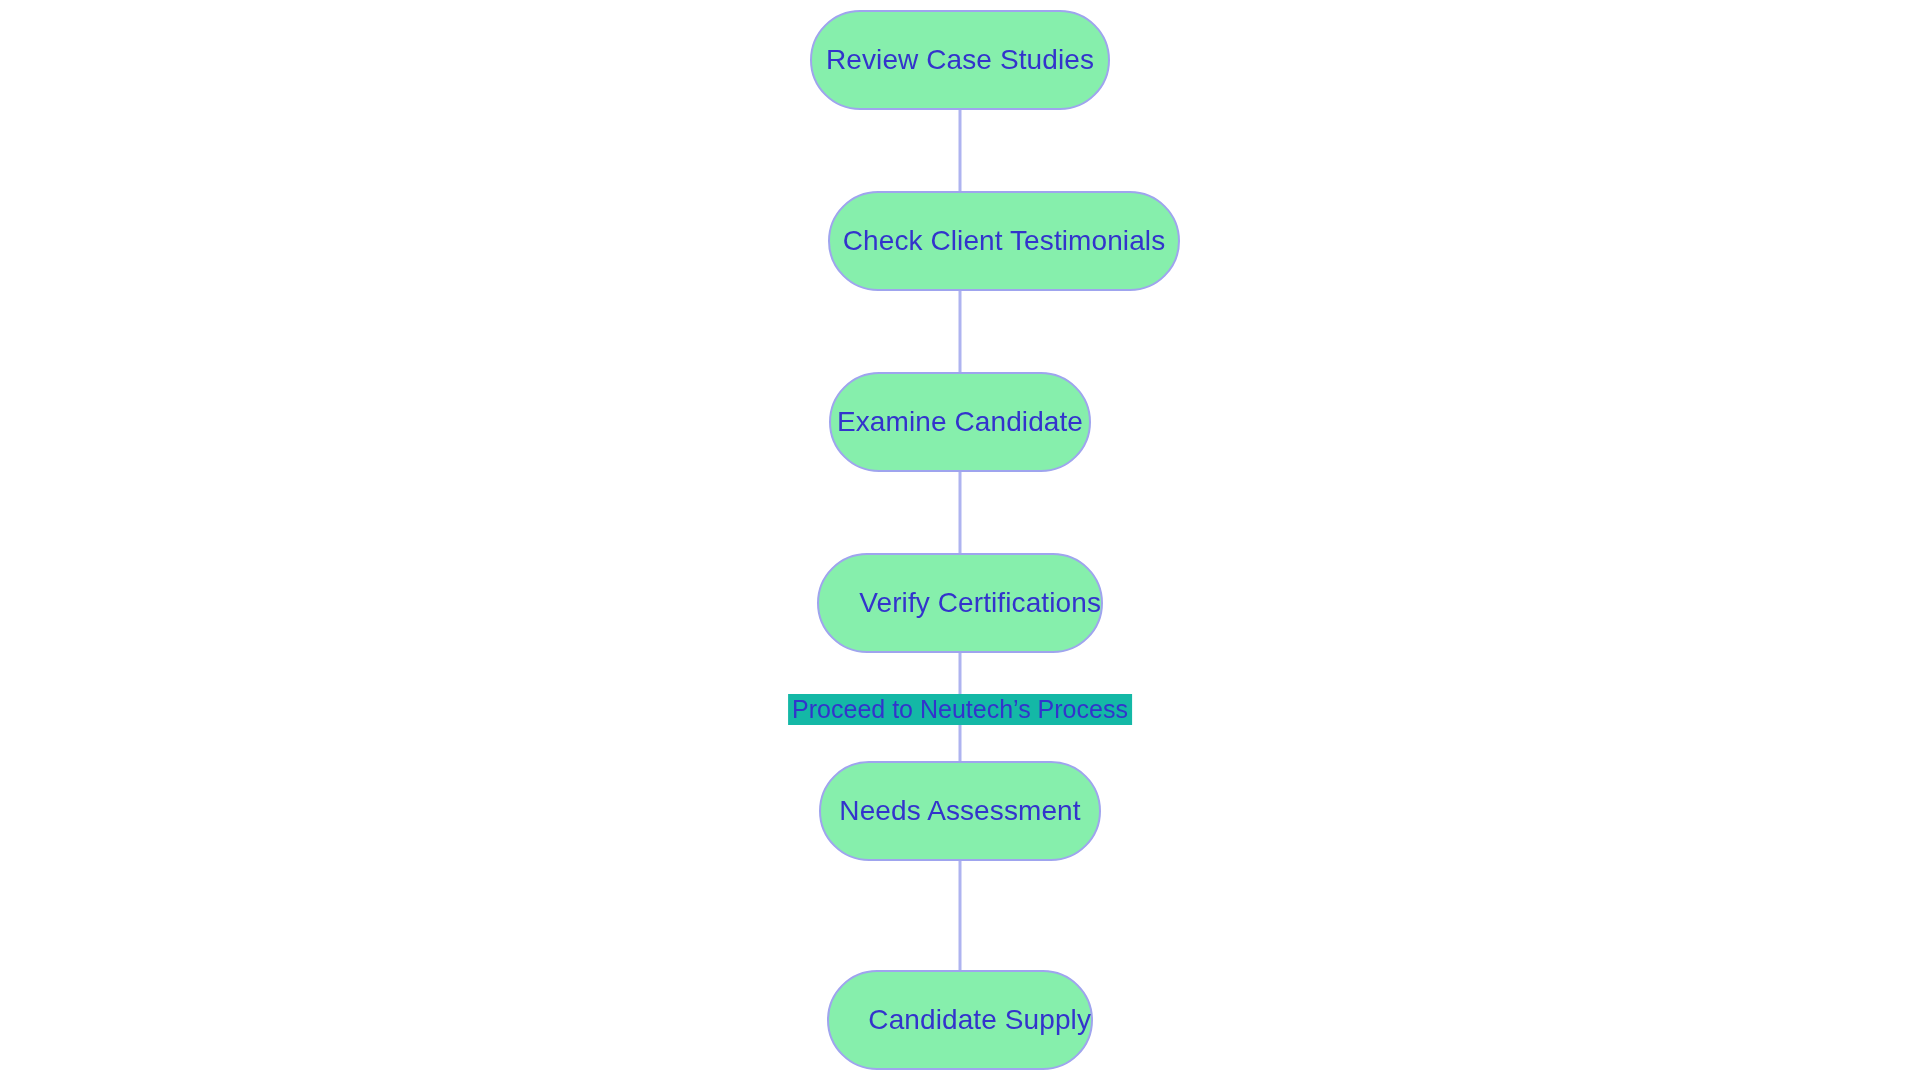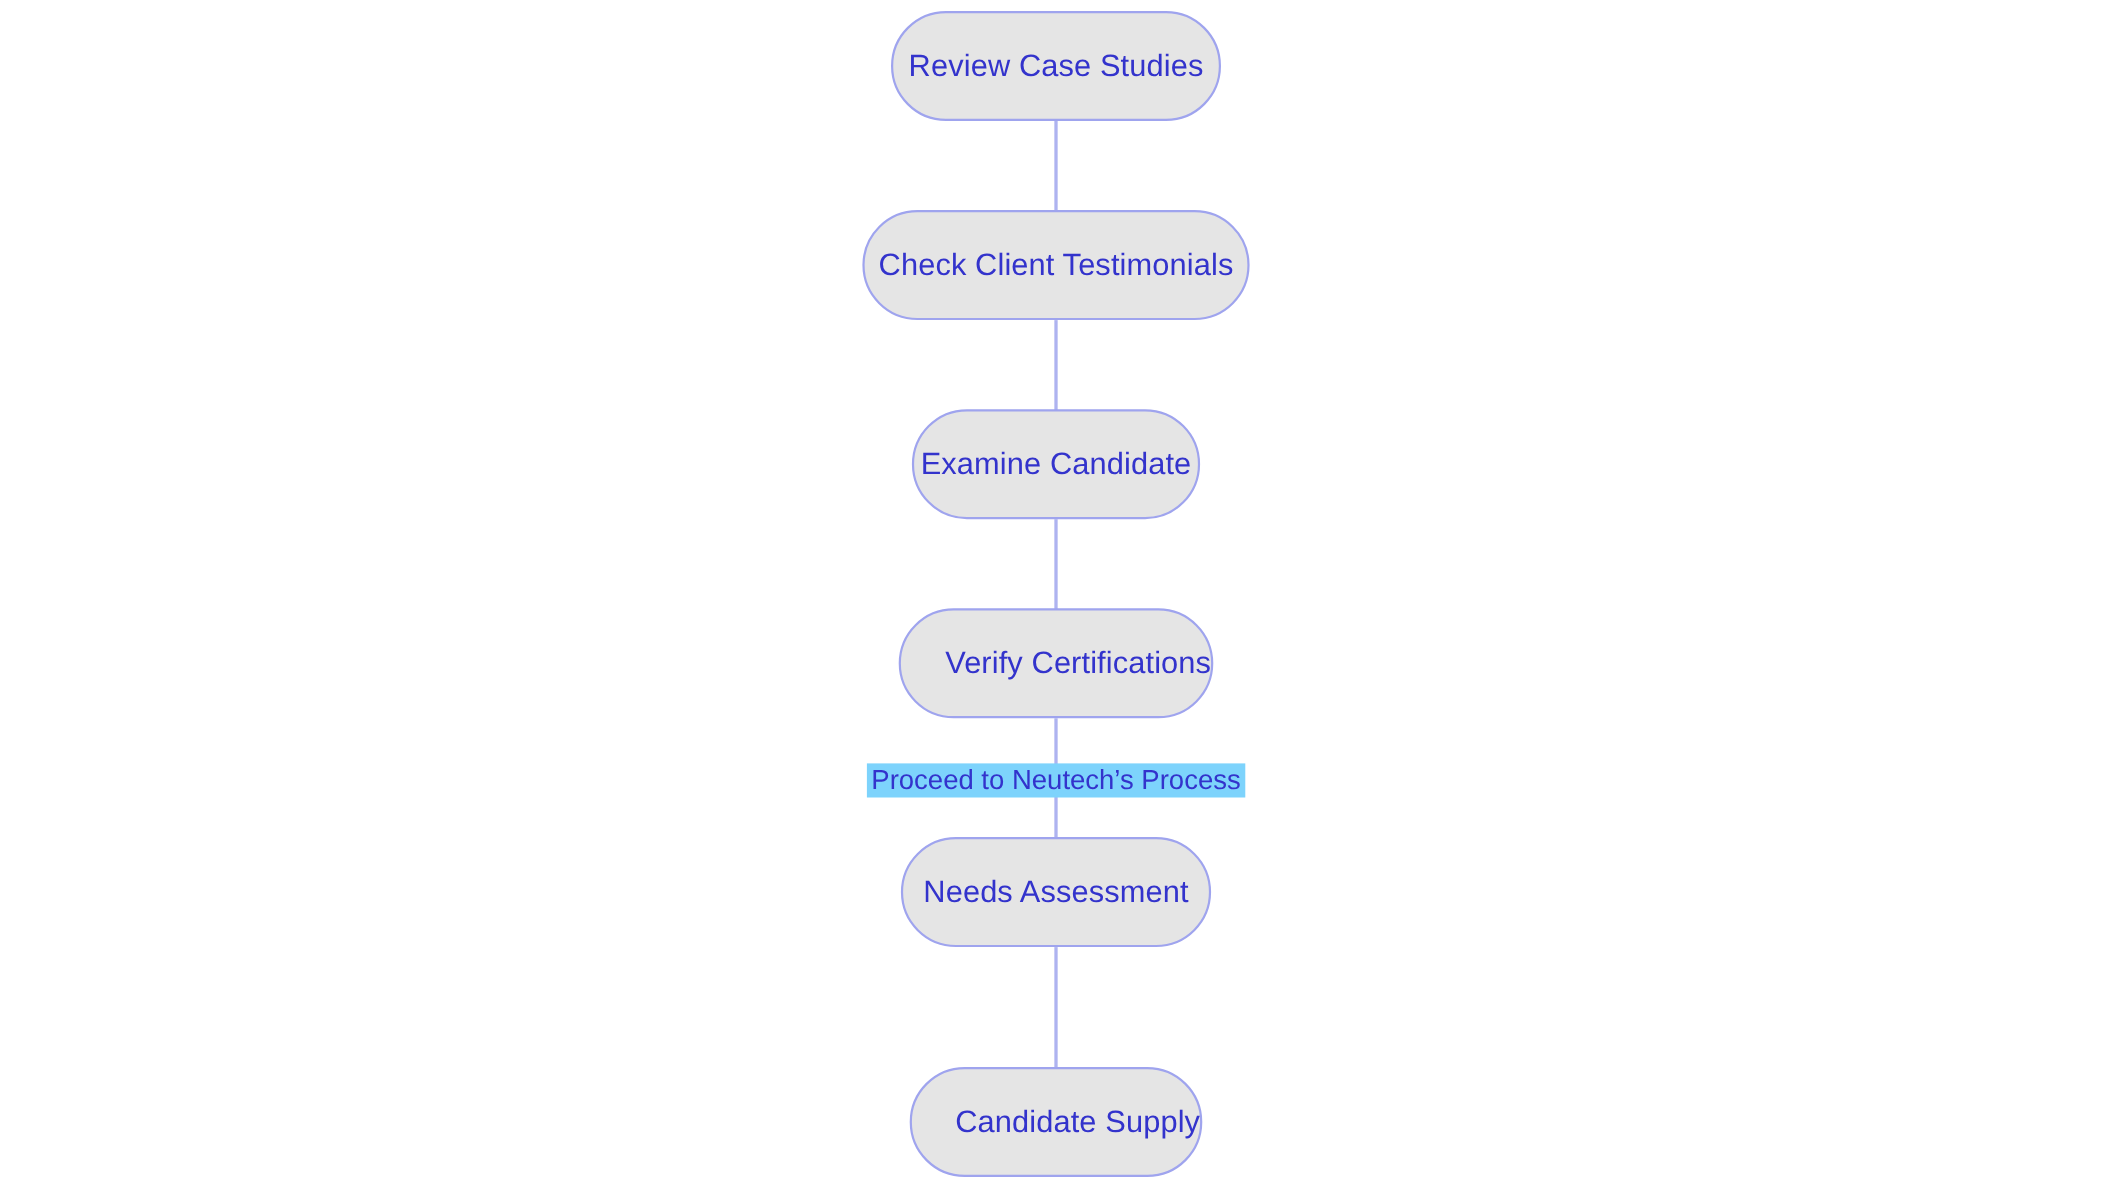--- a/index.html
+++ b/index.html
@@ -20,21 +20,21 @@
     width: 1920px;
     height: 1083px;
     background: #ffffff;
   }
 
   
   .node {
     position: absolute;
     height: 100px;
     box-sizing: border-box;
-    background: #e5e5e5;
+    background: #86efac;
     border: 2px solid #9fa4ee;
     border-radius: 50px;
     display: flex;
     align-items: center;
     justify-content: center;
     z-index: 3;
   }
   .node-label {
     color: #3333cc;
     font-size: 28px;
@@ -70,40 +70,40 @@
 
   
   .edge-label {
     position: absolute;
     z-index: 2;
     color: #3333cc;
     font-size: 25px;
     font-weight: 400;
     line-height: 1;
     white-space: nowrap;
-    background: #7dd3fc;
+    background: #14b8a6;
     padding: 3px 4px;
     transform: translateX(-50%);
   }
 </style>
 </head>
 <body>
 
 <div id="flowchart">
 
   <div class="node" style="left:810px; top:10px; width:300px;">
     <span class="node-label">Review Case Studies</span>
   </div>
 
   <div class="connector" style="left:944px; top:110px; width:32px; height:131px;">
     <div class="connector-line" style="height:115px;"></div>
     <div class="arrowhead" style="top:115px;"></div>
   </div>
 
-  <div class="node" style="left:784px; top:191px; width:352px;">
+  <div class="node" style="left:828px; top:191px; width:352px;">
     <span class="node-label">Check Client Testimonials</span>
   </div>
 
   <div class="connector" style="left:944px; top:291px; width:32px; height:131px;">
     <div class="connector-line" style="height:115px;"></div>
     <div class="arrowhead" style="top:115px;"></div>
   </div>
 
   <div class="node" style="left:829px; top:372px; width:262px;">
     <span class="node-label">Examine Candidate</span>

